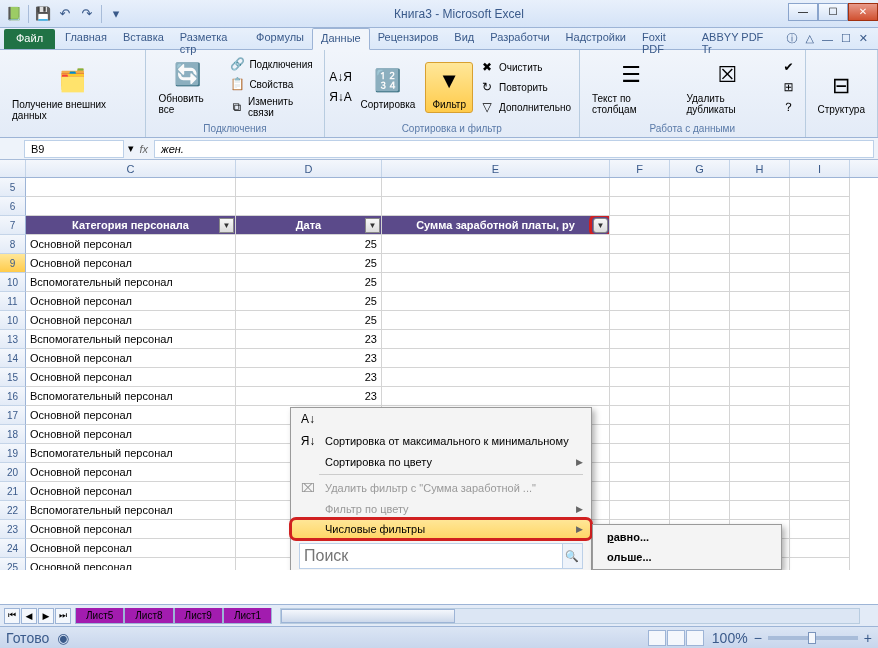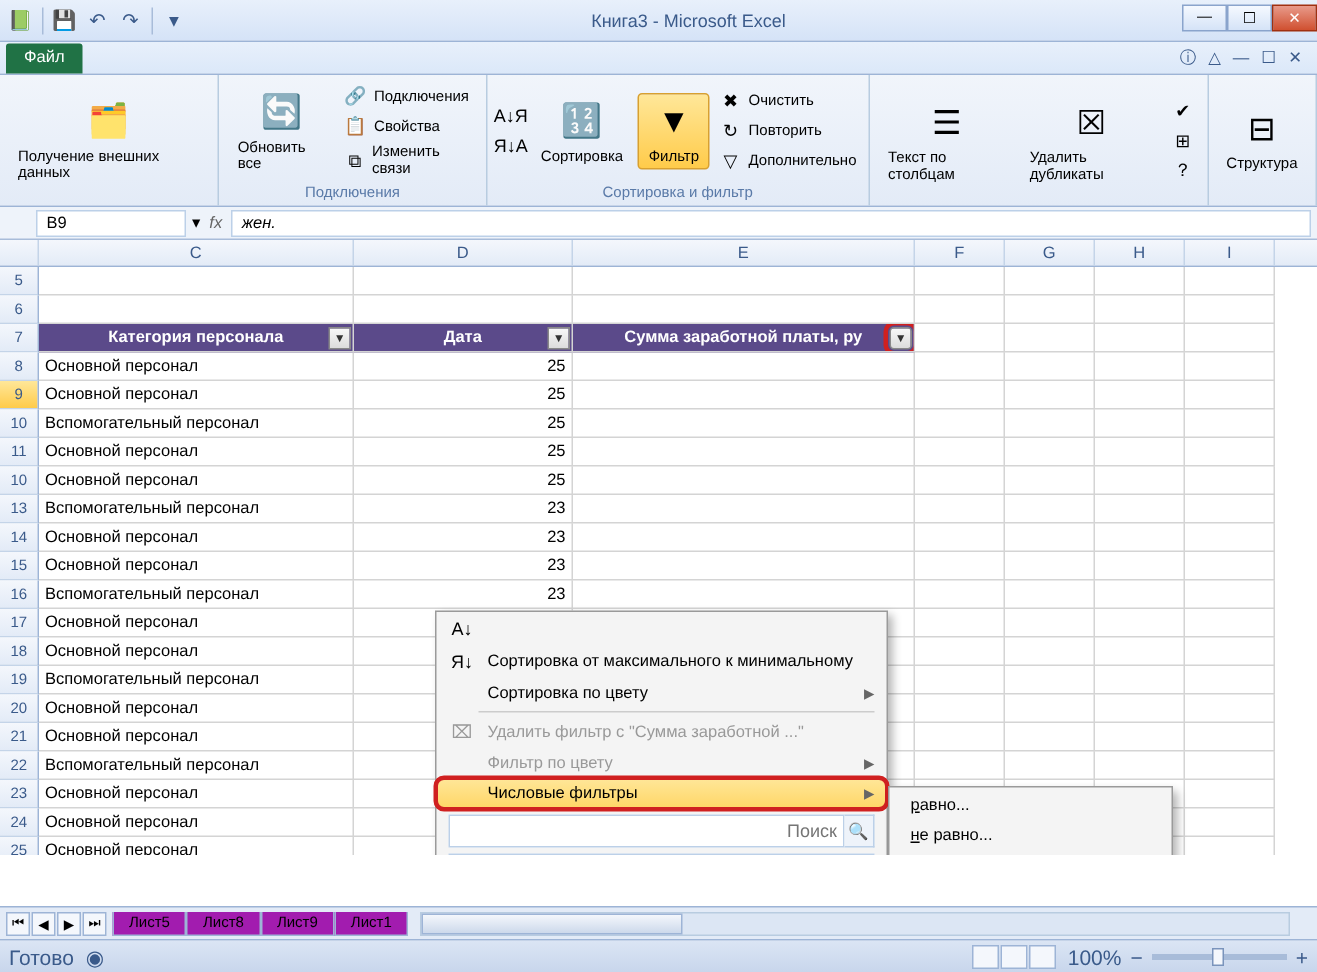--- a/index.html
+++ b/index.html
@@ -61,26 +61,26 @@
 
 .ctx { position: absolute; left: 290px; top: 247px; width: 302px; background: #f4f4f4; border: 1px solid #9a9a9a; box-shadow: 3px 3px 6px rgba(0,0,0,.3); font-size: 11px; z-index: 10; }
 .ctx-item { display: flex; align-items: center; padding: 4px 8px; gap: 8px; cursor: pointer; }
 .ctx-item.disabled { color: #999; cursor: default; }
 .ctx-item.highlighted { background: linear-gradient(#ffe799,#ffd666); border: 1px solid #d8a030; margin: -1px; }
 .ctx-item.marked { outline: 3px solid #d02020; outline-offset: -2px; border-radius: 6px; text-align: right; }
 .ctx-ico { width: 18px; text-align: center; font-size: 12px; }
 .ctx-sep { height: 1px; background: #ccc; margin: 2px 8px 2px 28px; }
 .ctx-arrow { margin-left: auto; font-size: 9px; color: #666; }
 .ctx-search { margin: 4px 8px; display: flex; }
-.ctx-search input { flex: 1; border: 1px solid #bcd0e8; padding: 3px 4px; font-size: 12px; text-align: right; }
+.ctx-search input { flex: 1; border: 1px solid #bcd0e8; padding: 3px 4px; font-size: 16px; }
 .ctx-search .sico { width: 20px; background: #eef3fa; border: 1px solid #bcd0e8; border-left: 0; display: flex; align-items: center; justify-content: center; color: #5a7aa8; }
 .ctx-list { margin: 0 8px; border: 1px solid #bcd0e8; background: #fff; height: 138px; overflow-y: scroll; padding: 2px; }
 
 
-.submenu { position: absolute; left: 592px; top: 364px; width: 190px; background: #f4f4f4; border: 1px solid #9a9a9a; box-shadow: 3px 3px 6px rgba(0,0,0,.3); font-size: 11px; z-index: 11; padding: 2px 0; }
+.submenu { position: absolute; left: 592px; top: 364px; width: 190px; background: #f4f4f4; border: 1px solid #9a9a9a; box-shadow: 3px 3px 6px rgba(0,0,0,.3); font-size: 11px; z-index: 11; padding: 2px 0; font-weight: bold; }
 .sub-item { padding: 4px 14px; cursor: pointer; }
 .u { text-decoration: underline; }
 
 
 .sheettabs { position: absolute; bottom: 22px; left: 0; right: 0; height: 22px; background: #e3ebf7; display: flex; align-items: center; border-top: 1px solid #9db4d6; }
 .navbtns { display: flex; gap: 1px; padding: 0 4px; }
 .navbtn { width: 16px; height: 16px; border: 1px solid #9db4d6; background: #f4f7fc; display: flex; align-items: center; justify-content: center; font-size: 9px; cursor: pointer; }
 .stab { padding: 2px 10px; background: #a21caf; border: 1px solid #9db4d6; border-top: 0; font-size: 10px; cursor: pointer; }
 .hscroll { flex: 1; margin: 0 18px 0 8px; height: 16px; background: #dce6f4; border: 1px solid #b8cce0; position: relative; }
 .hscroll .thumb { position: absolute; left: 0; width: 30%; top: 0; bottom: 0; background: linear-gradient(#f4f7fc,#cdd9eb); border: 1px solid #9db4d6; }
@@ -110,20 +110,33 @@
   <div class="title">Книга3 - Microsoft Excel</div>
   <div class="winbtns">
     <div class="winbtn">—</div>
     <div class="winbtn">☐</div>
     <div class="winbtn close">✕</div>
   </div>
 </div>
 
 <div class="ribbon-tabs">
   <div class="file-tab">Файл</div>
+  <div id="tab-container" style="display: flex;">
+      <div class="tab">Главная</div>
+      <div class="tab">Вставка</div>
+      <div class="tab">Разметка стр</div>
+      <div class="tab">Формулы</div>
+      <div class="tab active">Данные</div>
+      <div class="tab">Рецензиров</div>
+      <div class="tab">Вид</div>
+      <div class="tab">Разработчи</div>
+      <div class="tab">Надстройки</div>
+      <div class="tab">Foxit PDF</div>
+      <div class="tab">ABBYY PDF Tr</div>
+    </div>
   <div class="help-min">
     <span>ⓘ</span>
     <span>△</span>
     <span>—</span>
     <span>☐</span>
     <span>✕</span>
   </div>
 </div>
 
 <div class="ribbon">
@@ -213,20 +226,21 @@
             <span class="sico">✔</span>
           </div>
         <div class="smallbtn">
             <span class="sico">⊞</span>
           </div>
         <div class="smallbtn">
             <span class="sico">？</span>
           </div>
       </div>
     </div>
+    <div class="group-label">Работа с данными</div>
   </div>
   <div class="group">
     <div class="group-body">
       <div class="bigbtn">
         <div class="ico">⊟</div>
         <div class="lbl">Структура</div>
       </div>
     </div>
     <div class="group-label"></div>
   </div>
@@ -494,21 +508,20 @@
     <div class="ctx-search">
       <input type="text" placeholder="Поиск" style="">
       <div class="sico">🔍</div>
     </div>
     <div class="ctx-list" id="ctx-list"></div>
 
   </div>
 
   <div class="submenu" id="submenu">
       <div class="sub-item"><span class="u">р</span>авно...</div>
-      <div class="sub-item"><span class="u">н</span>е равно...</div>
       <div class="sub-item">ольше...</div>
     </div>
 </div>
 
 <div class="sheettabs">
   <div class="navbtns">
     <div class="navbtn">⏮</div>
     <div class="navbtn">◀</div>
     <div class="navbtn">▶</div>
     <div class="navbtn">⏭</div>

